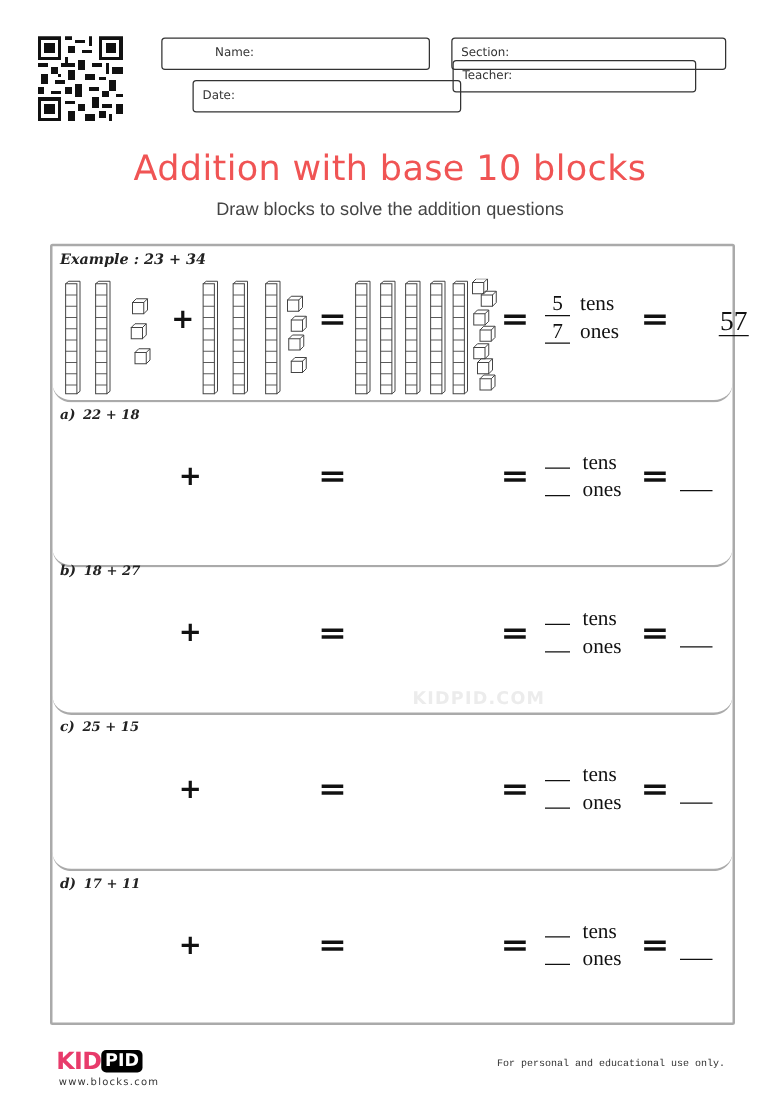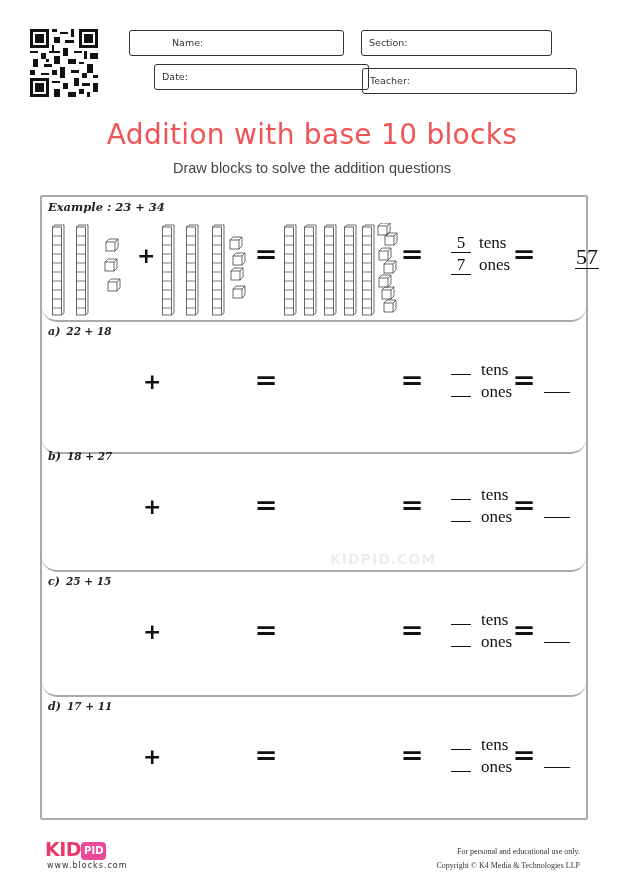--- a/index.html
+++ b/index.html
@@ -5,23 +5,23 @@
   * { box-sizing: border-box; margin: 0; padding: 0; }
   html, body { width: 624px; height: 883px; background: #ffffff; overflow: hidden; }
   body { position: relative; font-family: "Liberation Sans", sans-serif; color: #222; }
 
   .qr { position: absolute; left: 29px; top: 29px; width: 70px; height: 68px; }
 
   .field { position: absolute; height: 26px; border: 1.5px solid #333; border-radius: 3px;
            font-family: "DejaVu Sans", sans-serif; font-size: 9.5px; color: #333;
            padding-left: 7px; line-height: 23px; }
   .f-name { left: 129px; top: 30px; width: 215px; padding-left: 42px; }
-  .f-section { left: 361px; top: 30px; width: 191px; }
+  .f-section { left: 361px; top: 30px; width: 220px; }
   .f-date { left: 129px; top: 64px; width: 215px; margin-left: 25px; }
-  .f-teacher { left: 362px; top: 68px; width: 215px; }
+  .f-teacher { left: 362px; top: 48px; width: 195px; }
 
   .title { position: absolute; left: 0; width: 624px; top: 118px; text-align: center;
            font-family: "DejaVu Sans", sans-serif; font-size: 28px; color: #f05454;
            font-weight: normal; letter-spacing: 0.3px; }
   .subtitle { position: absolute; left: 0; width: 624px; top: 160px; text-align: center;
               font-family: "Liberation Sans", sans-serif; font-size: 14.5px; color: #444; }
 
   .grid { position: absolute; left: 40px; top: 195px; width: 548px; height: 625px;
           border: 2px solid #aaa; border-radius: 2px; }
   .row { position: absolute; left: 0; width: 544px; border-bottom: 2px solid #aaa; border-radius: 15px; }
@@ -29,36 +29,36 @@
 
   .qlabel { position: absolute; left: 6px; top: 3px; font-family: "DejaVu Serif", serif;
             font-style: italic; font-weight: bold; font-size: 11px; color: #222; }
   .qlabel .prob { font-weight: bold; font-size: 10.5px; margin-left: 6px; }
   .ex-label { font-size: 11.5px; }
 
   .op { position: absolute; font-family: "DejaVu Sans", sans-serif; font-weight: bold; color: #111; }
   .plus { font-size: 22px; }
   .eq { font-size: 24px; transform: scaleX(1.15); }
 
-  .place { position: absolute; font-family: "Liberation Serif", serif; font-size: 17px; color: #111; line-height: 22px; margin-left: 15px; }
+  .place { position: absolute; font-family: "Liberation Serif", serif; font-size: 17px; color: #111; line-height: 22px; }
   .blank { display: inline-block; width: 20px; border-bottom: 1.5px solid #111; height: 16px; vertical-align: baseline; margin-right: 10px; }
   .ans-blank { position: absolute; width: 26px; border-bottom: 1.5px solid #111; }
   .digit { display: inline-block; width: 20px; text-align: center; border-bottom: 1.5px solid #111; margin-right: 8px; line-height: 18px; }
   .ans57 { position: absolute; font-family: "Liberation Serif", serif; font-size: 22px; color: #111;
            border-bottom: 1.5px solid #111; line-height: 22px; padding: 0 1px; margin-left: 32px; }
 
   .watermark { position: absolute; left: 330px; top: 551px; font-family: "DejaVu Sans", sans-serif;
                font-weight: bold; font-size: 14px; color: #ececec; letter-spacing: 1px; }
 
   .logo { position: absolute; left: 45px; top: 838px; }
   .logo-kid { font-family: "DejaVu Sans", sans-serif; font-weight: bold; font-size: 19px; color: #e83b6b; letter-spacing: -0.5px; }
-  .logo-pid { display: inline-block; background: #ec4899; color: #fff; font-family: "DejaVu Sans", sans-serif;
-              font-weight: bold; font-size: 10px; padding: 0 3px; border-radius: 4px; line-height: 18px; vertical-align: 2px; }
+  .logo-pid { display: inline-block; background: #000000; color: #fff; font-family: "DejaVu Sans", sans-serif;
+              font-weight: bold; font-size: 14px; padding: 0 3px; border-radius: 4px; line-height: 18px; vertical-align: 2px; }
   .logo-url { position: absolute; left: 47px; top: 861px; font-family: "DejaVu Sans", sans-serif; font-size: 8px; color: #333; letter-spacing: 1px; }
-  .footer-note { position: absolute; right: 44px; top: 845px; text-align: right; font-family: Liberation Serif, serif;
+  .footer-note { position: absolute; right: 44px; top: 845px; text-align: center; font-family: Liberation Mono, monospace;
                  font-size: 8px; color: #333; line-height: 14px; }
 </style>
 </head>
 <body>
 
 <svg class="qr" viewBox="0 0 25 25" shape-rendering="crispEdges">
   <rect x="0" y="0" width="25" height="25" fill="#fff"></rect>
   <g fill="#111">
     <rect x="0" y="0" width="7" height="7"></rect>
       <rect x="1" y="1" width="5" height="5" fill="#fff"></rect>
@@ -233,14 +233,13 @@
     <div class="ans-blank" style="left:502px; top:70px;"></div>
   </div>
 </div>
 
 <div class="logo">
   <span class="logo-kid">KID</span><span class="logo-pid">PID</span>
 </div>
 <div class="logo-url">www.blocks.com</div>
 <div class="footer-note">
   <div>For personal and educational use only.</div>
-  <div>Copyright © K4 Media &amp; Technologies LLP</div>
 </div>
 
 </body></html>

